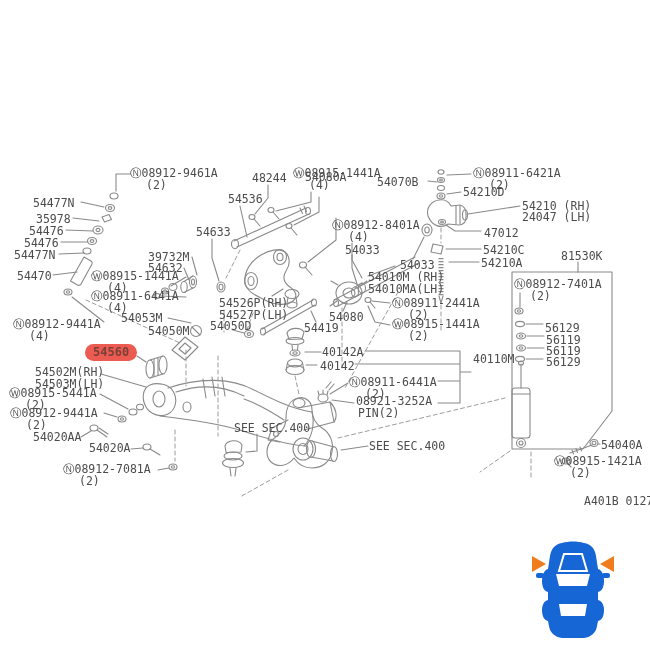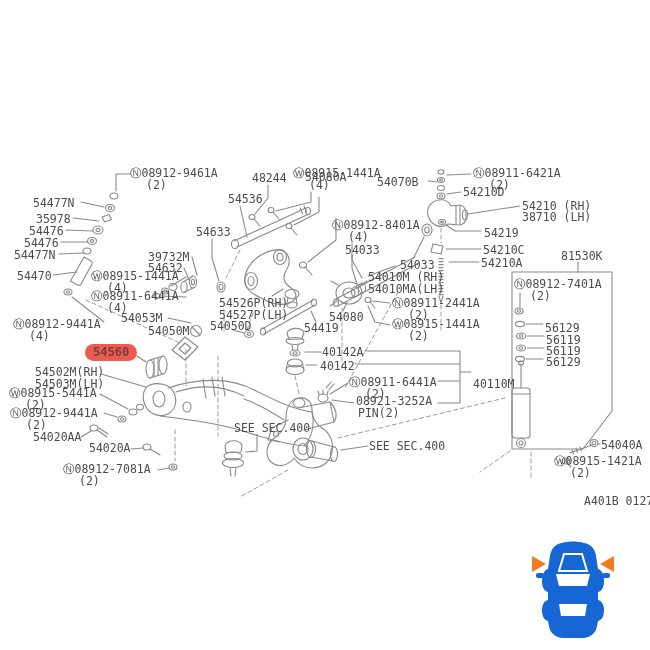--- a/index.html
+++ b/index.html
@@ -281,26 +281,26 @@
 <div class="lbl" style="left:130px;top:167px"><span>Ⓝ08912-9461A</span><span class="sub">(2)</span></div>
 <div class="lbl" style="left:293px;top:167px"><span>Ⓦ08915-1441A</span><span class="sub">(4)</span></div>
 <div class="lbl" style="left:473px;top:167px"><span>Ⓝ08911-6421A</span><span class="sub">(2)</span></div>
 <div class="lbl" style="left:252px;top:172px"><span>48244</span></div>
 <div class="lbl" style="left:377px;top:176px"><span>54070B</span></div>
 <div class="lbl" style="left:305px;top:171px"><span>54080A</span></div>
 <div class="lbl" style="left:463px;top:186px"><span>54210D</span></div>
 <div class="lbl" style="left:228px;top:193px"><span>54536</span></div>
 <div class="lbl" style="left:33px;top:197px"><span>54477N</span></div>
 <div class="lbl" style="left:522px;top:200px"><span>54210 (RH)</span></div>
-<div class="lbl" style="left:522px;top:211px"><span>38710 (LH)</span></div>
+<div class="lbl" style="left:522px;top:211px"><span>24047 (LH)</span></div>
 <div class="lbl" style="left:36px;top:213px"><span>35978</span></div>
 <div class="lbl" style="left:332px;top:219px"><span>Ⓝ08912-8401A</span><span class="sub">(4)</span></div>
 <div class="lbl" style="left:29px;top:225px"><span>54476</span></div>
 <div class="lbl" style="left:196px;top:226px"><span>54633</span></div>
-<div class="lbl" style="left:484px;top:227px"><span>54219</span></div>
+<div class="lbl" style="left:484px;top:227px"><span>47012</span></div>
 <div class="lbl" style="left:24px;top:237px"><span>54476</span></div>
 <div class="lbl" style="left:483px;top:244px"><span>54210C</span></div>
 <div class="lbl" style="left:561px;top:250px"><span>81530K</span></div>
 <div class="lbl" style="left:14px;top:249px"><span>54477N</span></div>
 <div class="lbl" style="left:148px;top:251px"><span>39732M</span></div>
 <div class="lbl" style="left:481px;top:257px"><span>54210A</span></div>
 <div class="lbl" style="left:148px;top:262px"><span>54632</span></div>
 <div class="lbl" style="left:345px;top:244px"><span>54033</span></div>
 <div class="lbl" style="left:400px;top:259px"><span>54033</span></div>
 <div class="lbl" style="left:17px;top:270px"><span>54470</span></div>
@@ -320,21 +320,21 @@
 <div class="lbl" style="left:545px;top:322px"><span>56129</span></div>
 <div class="lbl" style="left:304px;top:322px"><span>54419</span></div>
 <div class="lbl" style="left:148px;top:325px"><span>54050M</span></div>
 <div class="lbl" style="left:546px;top:334px"><span>56119</span></div>
 <div class="lbl" style="left:546px;top:345px"><span>56119</span></div>
 <div class="lbl" style="left:322px;top:346px"><span>40142A</span></div>
 <div class="lbl" style="left:546px;top:356px"><span>56129</span></div>
 <div class="lbl" style="left:320px;top:360px"><span>40142</span></div>
 <div class="lbl hl" style="left:85px;top:344px">54560</div>
 <div class="lbl" style="left:35px;top:366px"><span>54502M(RH)</span></div>
-<div class="lbl" style="left:473px;top:378px"><span>40110M</span></div>
+<div class="lbl" style="left:473px;top:353px"><span>40110M</span></div>
 <div class="lbl" style="left:349px;top:376px"><span>Ⓝ08911-6441A</span><span class="sub">(2)</span></div>
 <div class="lbl" style="left:35px;top:378px"><span>54503M(LH)</span></div>
 <div class="lbl" style="left:9px;top:387px"><span>Ⓦ08915-5441A</span><span class="sub">(2)</span></div>
 <div class="lbl" style="left:356px;top:395px"><span>08921-3252A</span><span class="sub sub0">PIN(2)</span></div>
 <div class="lbl" style="left:10px;top:407px"><span>Ⓝ08912-9441A</span><span class="sub">(2)</span></div>
 <div class="lbl" style="left:234px;top:422px"><span>SEE SEC.400</span></div>
 <div class="lbl" style="left:33px;top:431px"><span>54020AA</span></div>
 <div class="lbl" style="left:369px;top:440px"><span>SEE SEC.400</span></div>
 <div class="lbl" style="left:601px;top:439px"><span>54040A</span></div>
 <div class="lbl" style="left:89px;top:442px"><span>54020A</span></div>

